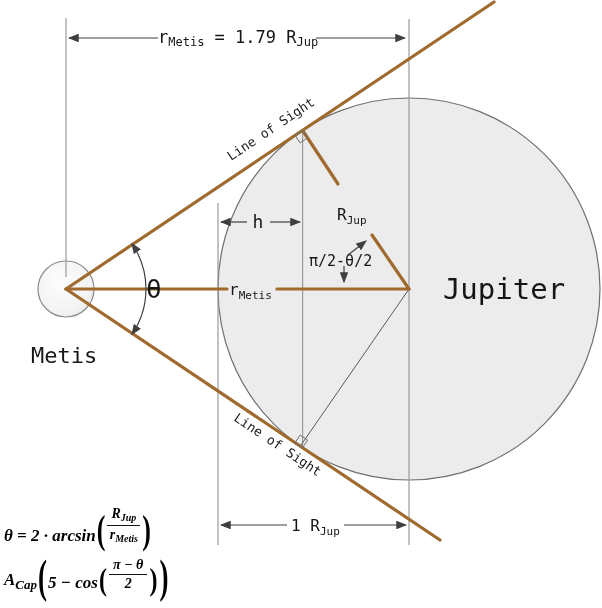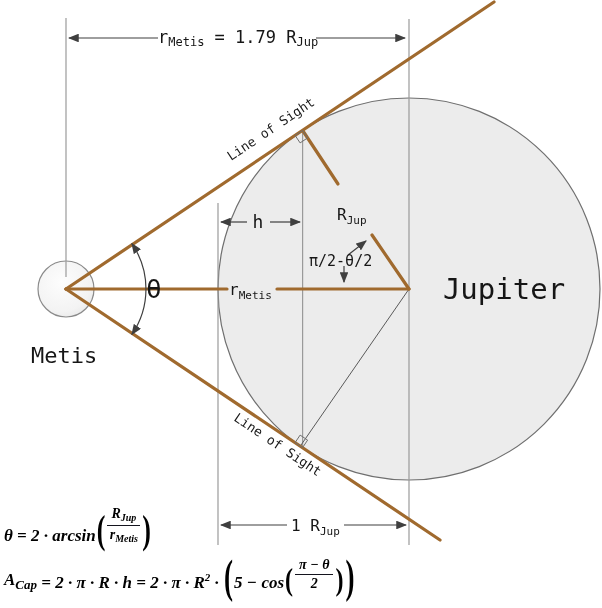--- a/index.html
+++ b/index.html
@@ -119,21 +119,20 @@
     <span class="paren">(</span>
     <span class="frac">
       <span class="num"><span>R</span><span class="sub">Jup</span></span>
       <span class="den"><span>r</span><span class="sub">Metis</span></span>
     </span>
     <span class="paren">)</span>
   </div>
 
   <div class="formula" id="formula-acap">
     <span><span>A</span><span class="sub">Cap</span></span>
-    <span><span> = 2 · π · R · h = 2 · π · R</span><span class="sup">2</span><span> · </span></span>
     <span class="paren outer">(</span>
     <span>5 − cos</span>
     <span class="paren inner">(</span>
     <span class="frac">
       <span class="num">π − θ</span>
       <span class="den">2</span>
     </span>
     <span class="paren inner">)</span>
     <span class="paren outer">)</span>
   </div>

